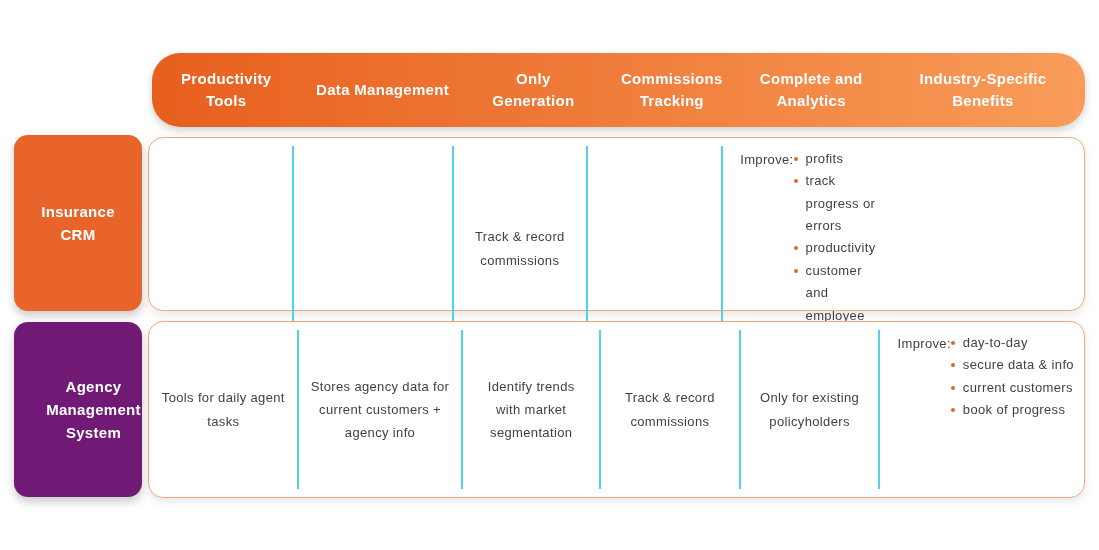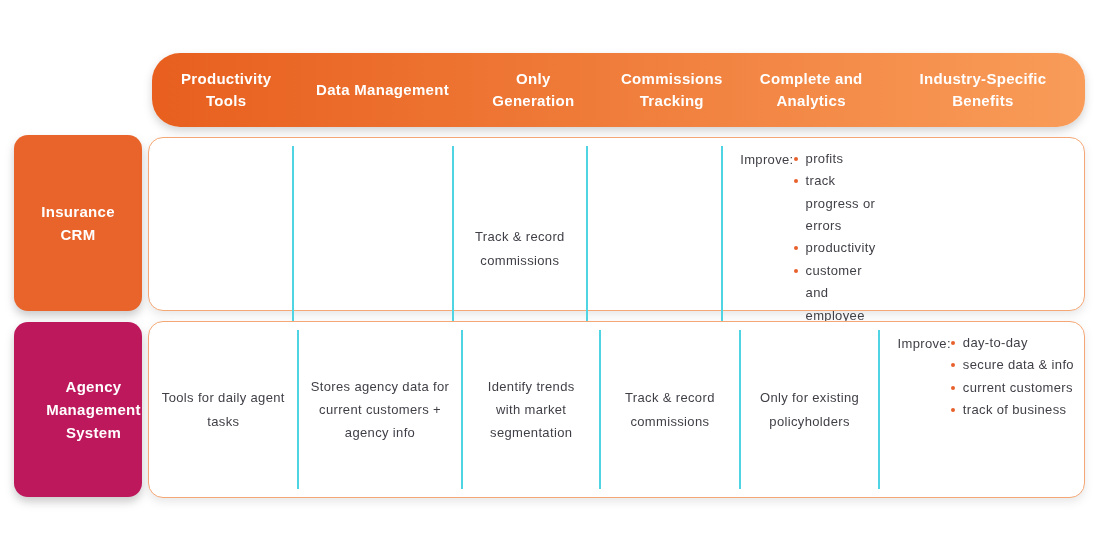--- a/index.html
+++ b/index.html
@@ -54,21 +54,21 @@
     letter-spacing: 0.3px;
     text-align: center;
     display: flex;
     align-items: center;
     justify-content: center;
     padding: 0 13px;
     box-sizing: border-box;
     box-shadow: 0 5px 9px rgba(110, 110, 110, 0.35);
   }
   #row-label-0 { top: 135px; height: 176px; background: #E8642A; }
-  #row-label-1 { top: 322px; height: 175px; background: #be185d; padding-left: 44px; }
+  #row-label-1 { top: 322px; height: 175px; background: #701a75; padding-left: 44px; }
 
   
   .row-container {
     position: absolute;
     left: 148px;
     width: 937px;
     background: #ffffff;
     border: 1.5px solid #F5A876;
     border-radius: 15px;
     box-sizing: border-box;
@@ -211,17 +211,17 @@
       <li>
           <span class="dot"></span>
           <span>secure data &amp; info</span>
         </li>
       <li>
           <span class="dot"></span>
           <span>current customers</span>
         </li>
       <li>
           <span class="dot"></span>
-          <span>track of business</span>
+          <span>book of progress</span>
         </li>
     </ul>
   </div>
 </div>
 
 </body></html>

